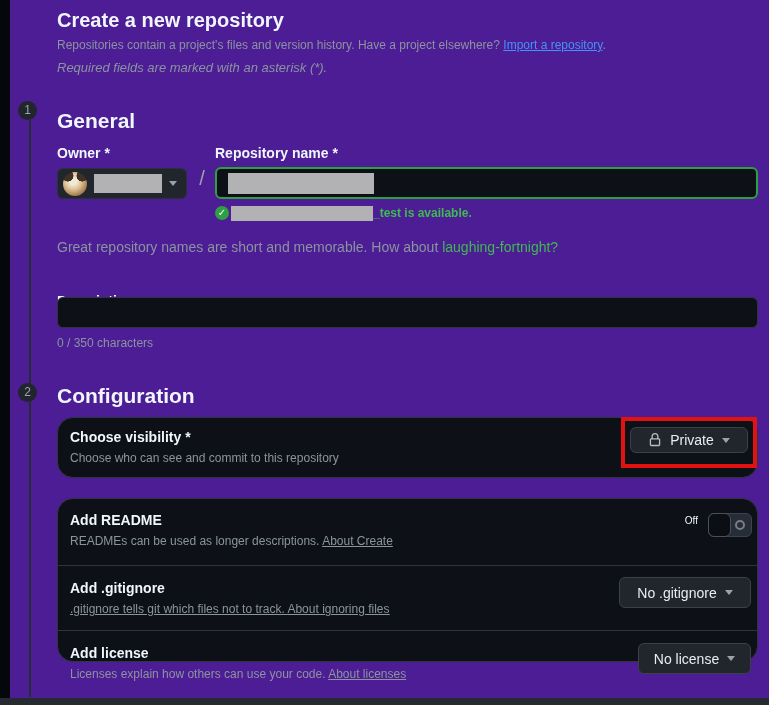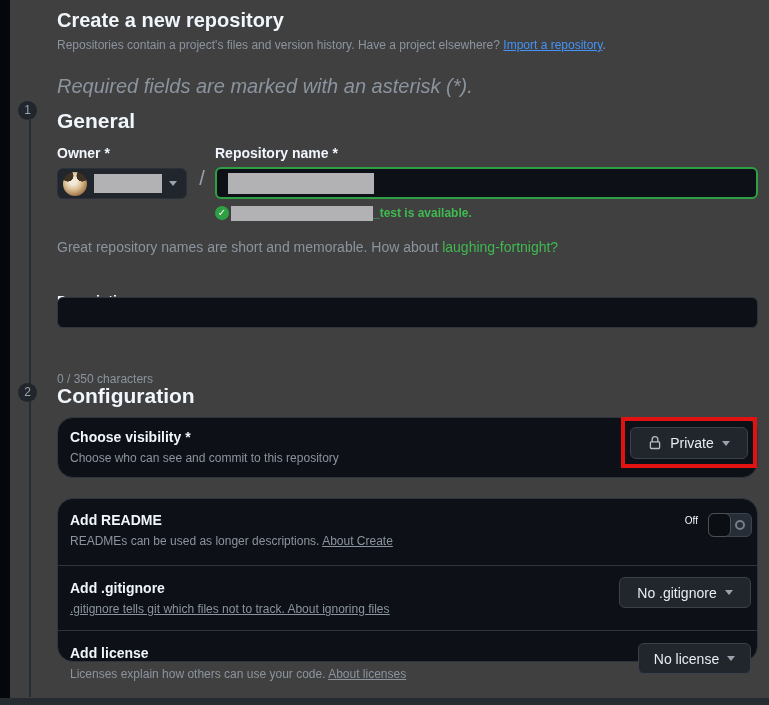--- a/index.html
+++ b/index.html
@@ -1,30 +1,30 @@
 <!DOCTYPE html>
 <html><head>
 <meta charset="utf-8">
 <style>
   * { margin: 0; padding: 0; box-sizing: border-box; }
   html,body { background: #05070b; }
   body { font-family: "Liberation Sans", "DejaVu Sans", sans-serif; }
   .screen {
     position: relative; width: 769px; height: 705px;
-    background: #404040; overflow: hidden; color: #e6edf3;
+    background: #4c1d95; overflow: hidden; color: #e6edf3;
   }
   .abs { position: absolute; }
   .left-strip { left:0; top:0; width:10px; height:705px; background:#04070b; }
   .bottom-strip { left:0; top:698px; width:769px; height:7px; background:#262a31; }
 
   
   .page-title { left:57px; top:9px; font-size:20px; font-weight:700; color:#f0f6fc; white-space:nowrap; }
   .subtitle { left:57px; top:38px; font-size:12px; color:#8b949e; white-space:nowrap;text-align:right; }
   .subtitle a { color:#4493f8; text-decoration:underline; cursor:pointer; }
-  .required-note { left:57px; top:75px; font-size:20px; font-style:italic; color:#8b949e; white-space:nowrap; }
+  .required-note { left:57px; top:60px; font-size:13px; font-style:italic; color:#8b949e; white-space:nowrap; }
 
   
   .step-line { left:29px; top:120px; width:2px; height:577px; background:#262c33; }
   .step-circle {
     width:19px; height:19px; border-radius:50%; background:#21262d;
     color:#9aa3ad; font-size:12px; line-height:19px; text-align:center;
   }
   .circle-1 { left:18px; top:101px; }
   .circle-2 { left:18px; top:383px; }
   .section-heading { font-size:21px; font-weight:700; color:#f0f6fc; white-space:nowrap; }
@@ -74,41 +74,41 @@
   .suggestion { left:57px; top:239px; font-size:14px; color:#8b949e; white-space:nowrap; }
   .suggestion a { color:#3fb950; text-decoration:none; cursor:pointer; }
 
   .description-label { left:57px; top:277px;margin-top:16px; }
   .description-input {
     left:57px; top:297px; width:701px; height:31px;
     background:#0d1117; border:1px solid #2f353d; border-radius:6px;
     color:#e6edf3; font-size:14px; padding:0 12px; outline:none;
     font-family:"Liberation Sans","DejaVu Sans",sans-serif;
   }
-  .char-counter { left:57px; top:336px; font-size:12px; color:#8b949e;margin-top:36px; }
+  .char-counter { left:57px; top:336px; font-size:12px; color:#8b949e; }
 
   
   .card { border:1px solid #2f353d; border-radius:16px; background:#0d1117; }
   .card-visibility { left:57px; top:417px; width:701px; height:61px; }
   .card-options { left:57px; top:498px; width:701px; height:164px; }
   .row-label { position:absolute; left:12px; font-size:14px; font-weight:700; color:#f0f6fc; white-space:nowrap; }
   .row-desc { position:absolute; left:12px; font-size:12px; color:#8b949e; white-space:nowrap; }
   .row-desc a { color:#8b949e; text-decoration:underline; cursor:pointer; }
 
   .vis-label { top:11px; }
   .vis-desc { top:33px; }
 
   .annotation-box { left:621px; top:417px; width:136px; height:51px; border:4px solid #e31212; z-index:3; pointer-events:none; }
 
   .gh-button {
     position:absolute; background:#21262d; border:1px solid #3a414a; border-radius:6px;
     display:flex; align-items:center; justify-content:center; gap:8px;
     color:#e6edf3; font-size:14px; cursor:pointer; white-space:nowrap;
   }
-  .private-button { left:630px; top:427px; width:118px; height:32px; z-index:4; }
+  .private-button { left:630px; top:427px; width:118px; height:26px; z-index:4; }
   .gitignore-button { left:561px; top:78px; width:132px; height:31px; }
   .license-button { left:580px; top:144px; width:113px; height:31px; }
 
   .divider { position:absolute; left:0; width:699px; height:1px; background:#2f353d; }
   .divider-1 { top:66px; }
   .divider-2 { top:131px; }
 
   .readme-label { top:13px; }
   .readme-desc { top:35px; }
   .gitignore-label { top:81px; }

